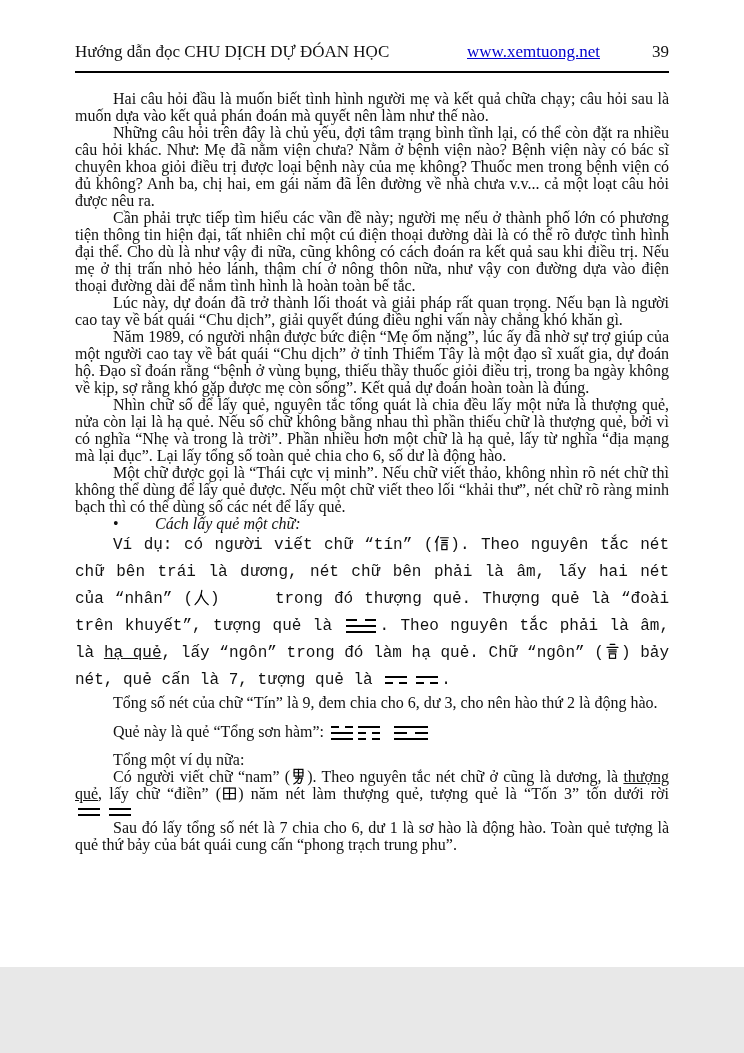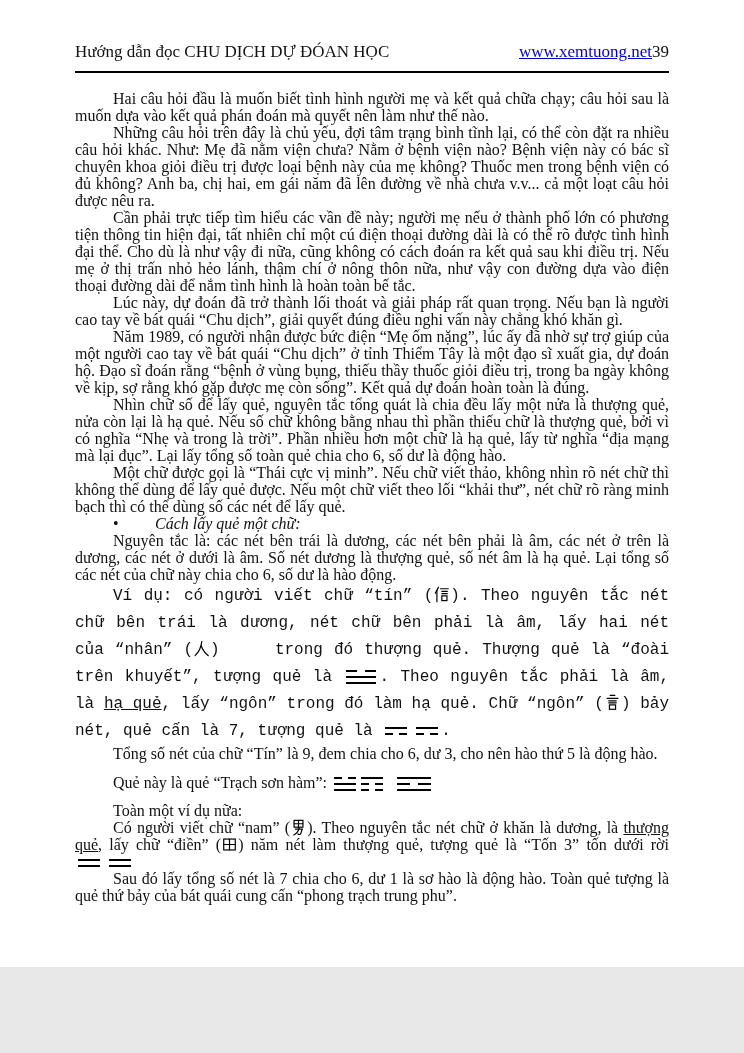--- a/index.html
+++ b/index.html
@@ -17,20 +17,21 @@
   .header{
     display:flex;
     align-items:baseline;
     font-size:17px;
     margin-bottom:9px;
     white-space:nowrap;
   }
   .header .title{flex:1;}
   .header .link{
     text-decoration:underline;
+    margin-right:52px;
     cursor:pointer;
   }
   .rule{
     border-top:2px solid #000;
     margin:0 0 17px 0;
   }
   .para{
     margin:0;
     font-size:16px;
     line-height:17px;
@@ -62,21 +63,20 @@
   <div class="rule"></div>
   <div class="body">
       <p class="para "><span>Hai câu hỏi đầu là muốn biết tình hình người mẹ và kết quả chữa chạy; câu hỏi sau là muốn dựa vào kết quả phán đoán mà quyết nên làm như thế nào.</span></p>
       <p class="para "><span>Những câu hỏi trên đây là chủ yếu, đợi tâm trạng bình tĩnh lại, có thể còn đặt ra nhiều câu hỏi khác. Như: Mẹ đã nằm viện chưa? Nằm ở bệnh viện nào? Bệnh viện này có bác sĩ chuyên khoa giỏi điều trị được loại bệnh này của mẹ không? Thuốc men trong bệnh viện có đủ không? Anh ba, chị hai, em gái năm đã lên đường về nhà chưa v.v... cả một loạt câu hỏi được nêu ra.</span></p>
       <p class="para "><span>Cần phải trực tiếp tìm hiểu các vần đề này; người mẹ nếu ở thành phố lớn có phương tiện thông tin hiện đại, tất nhiên chỉ một cú điện thoại đường dài là có thể rõ được tình hình đại thể. Cho dù là như vậy đi nữa, cũng không có cách đoán ra kết quả sau khi điều trị. Nếu mẹ ở thị trấn nhỏ hẻo lánh, thậm chí ở nông thôn nữa, như vậy con đường dựa vào điện thoại đường dài để nắm tình hình là hoàn toàn bế tắc.</span></p>
       <p class="para "><span>Lúc này, dự đoán đã trở thành lối thoát và giải pháp rất quan trọng. Nếu bạn là người cao tay về bát quái “Chu dịch”, giải quyết đúng điều nghi vấn này chẳng khó khăn gì.</span></p>
       <p class="para "><span>Năm 1989, có người nhận được bức điện “Mẹ ốm nặng”, lúc ấy đã nhờ sự trợ giúp của một người cao tay về bát quái “Chu dịch” ở tỉnh Thiểm Tây là một đạo sĩ xuất gia, dự đoán hộ. Đạo sĩ đoán rằng “bệnh ở vùng bụng, thiếu thầy thuốc giỏi điều trị, trong ba ngày không về kịp, sợ rằng khó gặp được mẹ còn sống”. Kết quả dự đoán hoàn toàn là đúng.</span></p>
       <p class="para "><span>Nhìn chữ số để lấy quẻ, nguyên tắc tổng quát là chia đều lấy một nửa là thượng quẻ, nửa còn lại là hạ quẻ. Nếu số chữ không bằng nhau thì phần thiếu chữ là thượng quẻ, bởi vì có nghĩa “Nhẹ và trong là trời”. Phần nhiều hơn một chữ là hạ quẻ, lấy từ nghĩa “địa mạng mà lại đục”. Lại lấy tổng số toàn quẻ chia cho 6, số dư là động hào.</span></p>
       <p class="para "><span>Một chữ được gọi là “Thái cực vị minh”. Nếu chữ viết thảo, không nhìn rõ nét chữ thì không thể dùng để lấy quẻ được. Nếu một chữ viết theo lối “khải thư”, nét chữ rõ ràng minh bạch thì có thể dùng số các nét để lấy quẻ.</span></p>
       <p class="para bullet"><span class="bullet-marker">•</span><span class="it">Cách lấy quẻ một chữ:</span></p>
-      <p class="para "><span>Nguyên tắc là: các nét bên trái là dương, các nét bên phải là âm, các nét ở trên là dương, các nét ở dưới là âm. Số nét dương là thượng quẻ, số nét âm là hạ quẻ. Lại tổng số các nét của chữ này chia cho 6, số dư là hào động.</span></p>
       <p class="para loose"><span>Ví dụ: có người viết chữ “tín” (</span><span class="cjk" title="信"><svg viewBox="0 0 100 100" fill="none" stroke="#000" stroke-width="7" stroke-linecap="round">
             <path d="M32 8 L14 42"></path>
             <path d="M23 26 V92"></path>
             <path d="M44 16 H90"></path>
             <path d="M52 32 H84"></path>
             <path d="M52 45 H84"></path>
             <rect x="52" y="58" width="30" height="28"></rect>
           </svg></span><span>). Theo nguyên tắc nét chữ bên trái là dương, nét chữ bên phải là âm, lấy hai nét của “nhân” (</span><span class="cjk" title="人"><svg viewBox="0 0 100 100" fill="none" stroke="#000" stroke-width="7" stroke-linecap="round">
             <path d="M52 8 C48 42 34 72 12 92"></path>
             <path d="M48 34 C58 60 72 80 90 92"></path>
@@ -95,47 +95,47 @@
           </svg></span><span>) bảy nét, quẻ cấn là 7, tượng quẻ là </span><span class="lgroup">
           <span class="lstack">
             <span class="lrow solid" style="width: 22px;"></span>
             <span class="lrow broken" style="width: 22px;"></span>
           </span>
           <span class="lstack">
             <span class="lrow solid" style="width: 22px;"></span>
             <span class="lrow broken" style="width: 22px;"></span>
           </span>
         </span><span>.</span></p>
-      <p class="para "><span>Tổng số nét của chữ “Tín” là 9, đem chia cho 6, dư 3, cho nên hào thứ 5 là động hào.</span></p>
-      <p class="para hexline"><span>Quẻ này là quẻ “Trạch sơn hàm”: </span><span class="lgroup" style="gap: 5px;">
+      <p class="para "><span>Tổng số nét của chữ “Tín” là 9, đem chia cho 6, dư 3, cho nên hào thứ 2 là động hào.</span></p>
+      <p class="para hexline"><span>Quẻ này là quẻ “Tổng sơn hàm”: </span><span class="lgroup" style="gap: 5px;">
           <span class="lstack">
             <span class="lrow broken" style="width: 22px;"></span>
             <span class="lrow solid" style="width: 22px;"></span>
             <span class="lrow solid" style="width: 22px;"></span>
           </span>
           <span class="lstack">
             <span class="lrow solid" style="width: 22px;"></span>
             <span class="lrow broken" style="width: 22px;"></span>
             <span class="lrow broken" style="width: 22px;"></span>
           </span>
         </span><span>&nbsp;&nbsp;</span><span class="lgroup">
           <span class="lstack">
             <span class="lrow solid" style="width: 34px;"></span>
             <span class="lrow broken" style="width: 34px;"></span>
             <span class="lrow solid" style="width: 34px;"></span>
           </span>
         </span></p>
-      <p class="para "><span>Toàn một ví dụ nữa:</span></p>
+      <p class="para "><span>Tổng một ví dụ nữa:</span></p>
       <p class="para "><span>Có người viết chữ “nam” (</span><span class="cjk" title="男"><svg viewBox="0 0 100 100" fill="none" stroke="#000" stroke-width="7" stroke-linecap="round">
             <rect x="24" y="8" width="52" height="40"></rect>
             <path d="M50 8 V48"></path>
             <path d="M24 28 H76"></path>
             <path d="M32 60 H72 L64 84 Q60 96 46 88"></path>
             <path d="M54 54 C50 70 38 86 22 94"></path>
-          </svg></span><span>). Theo nguyên tắc nét chữ ở khăn là dương, là </span><span class="ul">thượng quẻ</span><span>, lấy chữ “điền” (</span><span class="cjk" title="田"><svg viewBox="0 0 100 100" fill="none" stroke="#000" stroke-width="7" stroke-linecap="round">
+          </svg></span><span>). Theo nguyên tắc nét chữ ở cũng là dương, là </span><span class="ul">thượng quẻ</span><span>, lấy chữ “điền” (</span><span class="cjk" title="田"><svg viewBox="0 0 100 100" fill="none" stroke="#000" stroke-width="7" stroke-linecap="round">
             <rect x="16" y="18" width="68" height="64"></rect>
             <path d="M50 18 V82"></path>
             <path d="M16 50 H84"></path>
           </svg></span><span>) năm nét làm thượng quẻ, tượng quẻ là “Tốn 3” tốn dưới rời </span><span class="lgroup">
           <span class="lstack">
             <span class="lrow solid" style="width: 22px;"></span>
             <span class="lrow solid" style="width: 22px;"></span>
           </span>
           <span class="lstack">
             <span class="lrow solid" style="width: 22px;"></span>

